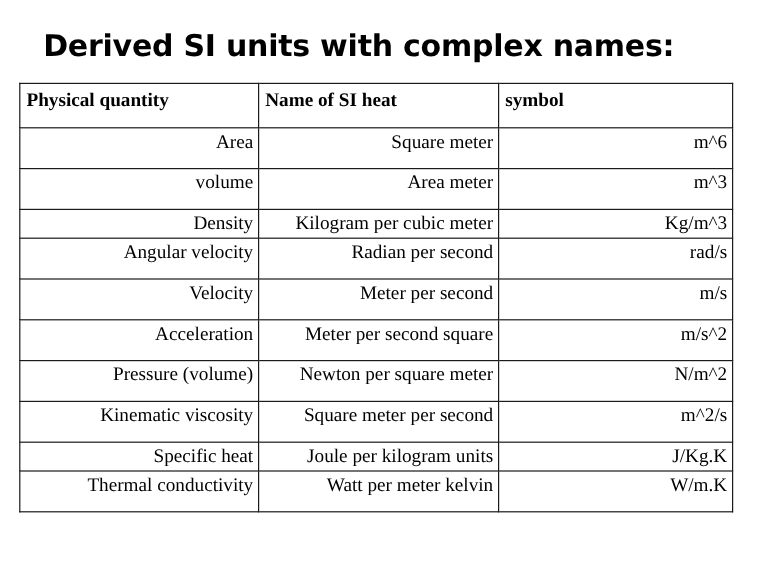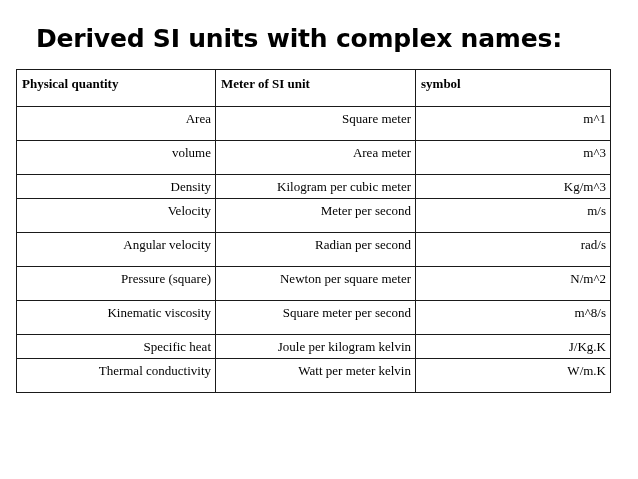--- a/index.html
+++ b/index.html
@@ -57,21 +57,21 @@
   table.units-table col.col-quantity { width: 199px; }
   table.units-table col.col-name     { width: 200px; }
   table.units-table col.col-symbol   { width: 195px; }
 
   table.units-table th,
   table.units-table td {
     border: 1px solid #1a1a1a;
     text-align: left;
     vertical-align: top;
     padding: 3px 4px 4px 5px;
-    font-size: 13px;
+    font-size: 16px;
     line-height: 18px;
     font-family: "Liberation Serif", "DejaVu Serif", serif;
     word-wrap: break-word;
   }
 
   table.units-table thead th {
     font-weight: bold;
     height: 26px;
     padding-top: 5px;
     padding-bottom: 5px;
@@ -100,63 +100,68 @@
   <div class="units-table-wrap">
     <table class="units-table">
       <colgroup>
         <col class="col-quantity">
         <col class="col-name">
         <col class="col-symbol">
       </colgroup>
       <thead>
         <tr>
           <th>Physical quantity</th>
-          <th>Meter of SI unit</th>
+          <th>Name of SI heat</th>
           <th>symbol</th>
         </tr>
       </thead>
       <tbody id="table-body">
           <tr class="row-tall">
             <td>Area</td>
             <td>Square meter</td>
-            <td>m^1</td>
+            <td>m^6</td>
           </tr>
           <tr class="row-tall">
             <td>volume</td>
             <td>Area meter</td>
             <td>m^3</td>
           </tr>
           <tr class="row-wrap">
             <td>Density</td>
             <td>Kilogram per cubic meter</td>
             <td>Kg/m^3</td>
           </tr>
           <tr class="row-tall">
+            <td>Angular velocity</td>
+            <td>Radian per second</td>
+            <td>rad/s</td>
+          </tr>
+          <tr class="row-tall">
             <td>Velocity</td>
             <td>Meter per second</td>
             <td>m/s</td>
           </tr>
           <tr class="row-tall">
-            <td>Angular velocity</td>
-            <td>Radian per second</td>
-            <td>rad/s</td>
+            <td>Acceleration</td>
+            <td>Meter per second square</td>
+            <td>m/s^2</td>
           </tr>
           <tr class="row-tall">
-            <td>Pressure (square)</td>
+            <td>Pressure (volume)</td>
             <td>Newton per square meter</td>
             <td>N/m^2</td>
           </tr>
           <tr class="row-tall">
             <td>Kinematic viscosity</td>
             <td>Square meter per second</td>
-            <td>m^8/s</td>
+            <td>m^2/s</td>
           </tr>
           <tr class="row-wrap">
             <td>Specific heat</td>
-            <td>Joule per kilogram kelvin</td>
+            <td>Joule per kilogram units</td>
             <td>J/Kg.K</td>
           </tr>
           <tr class="row-tall">
             <td>Thermal conductivity</td>
             <td>Watt per meter kelvin</td>
             <td>W/m.K</td>
           </tr>
         </tbody>
     </table>
   </div>

